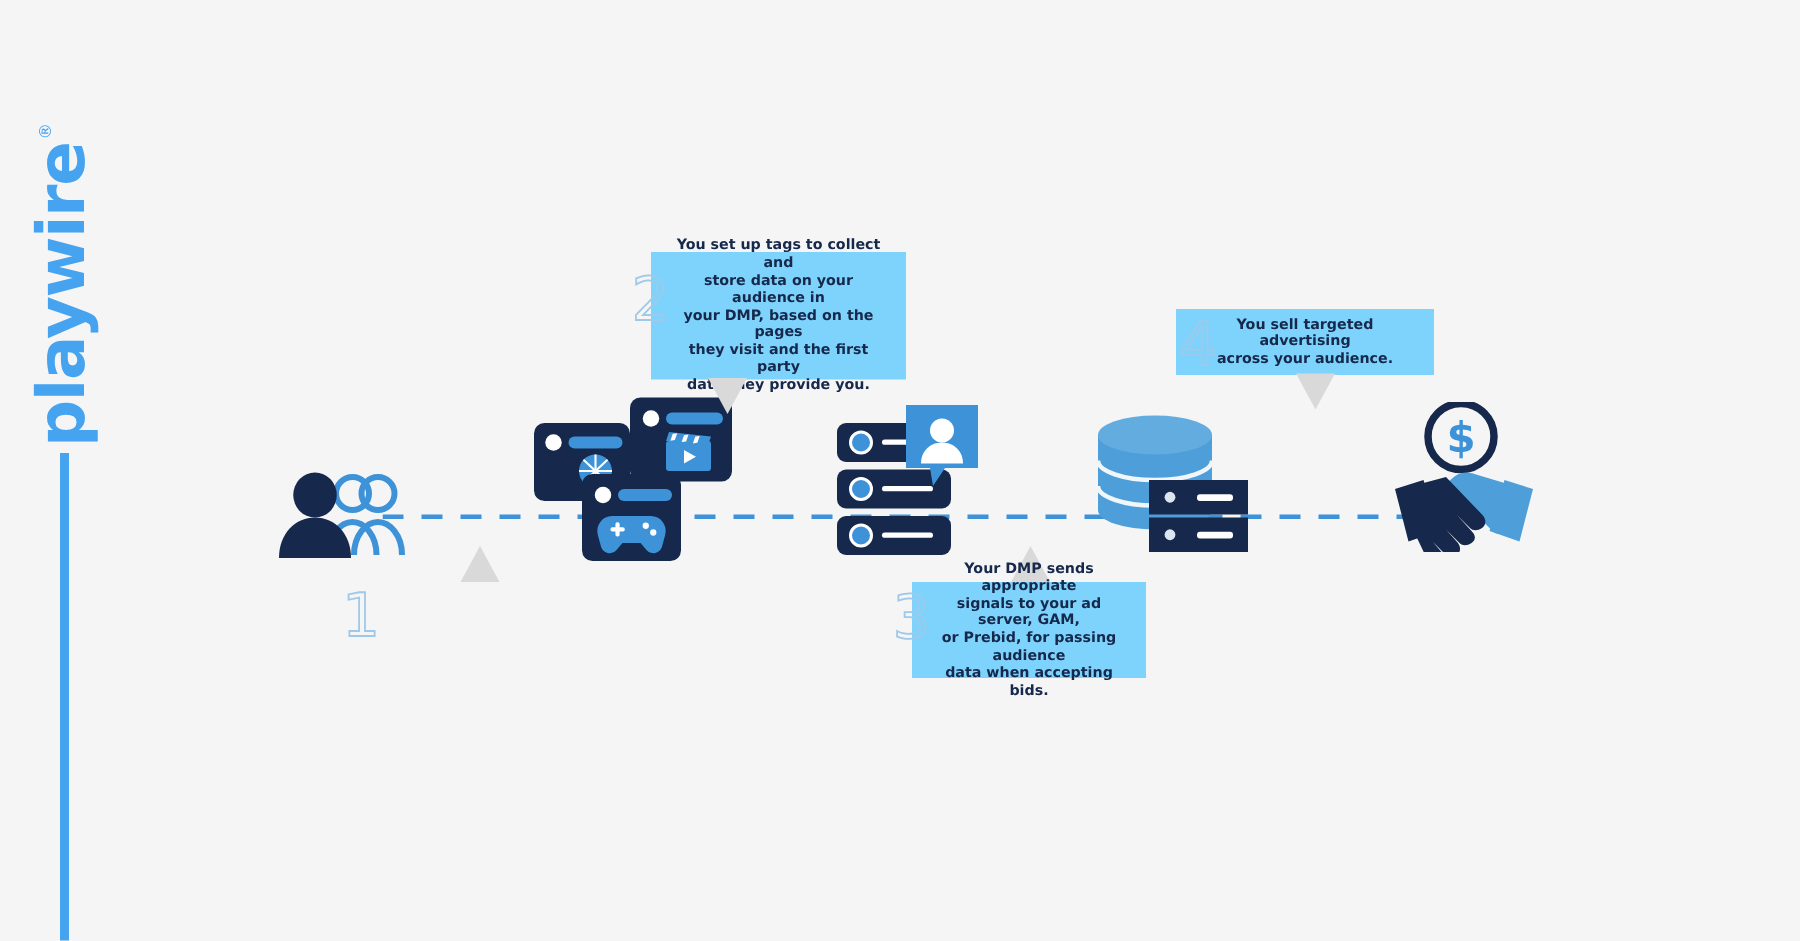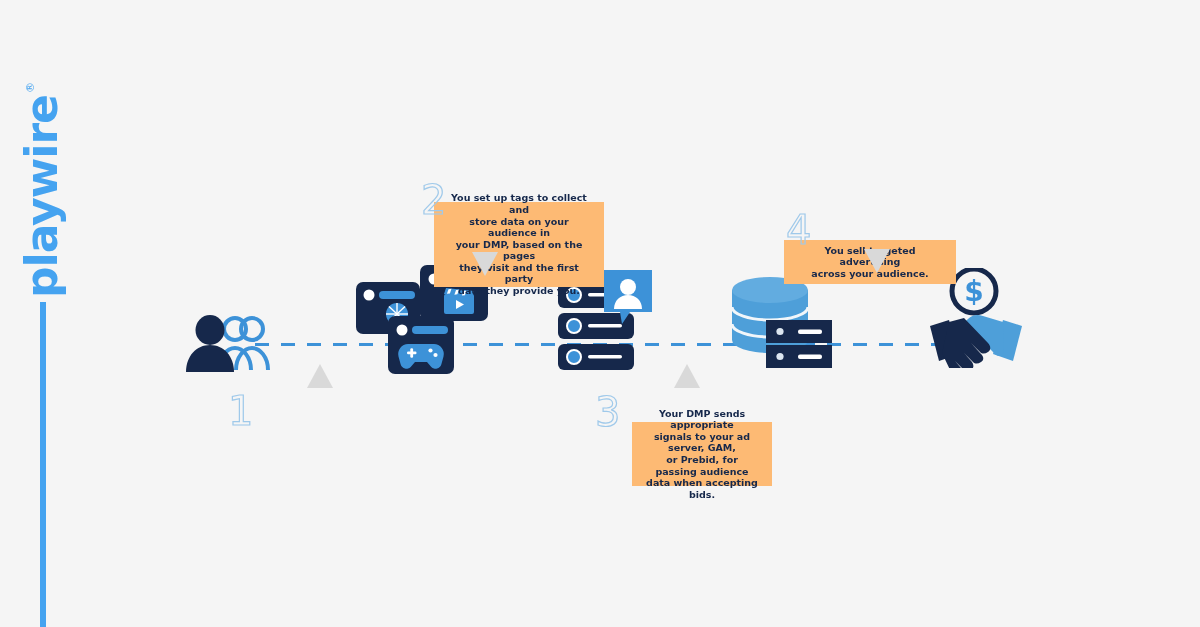--- a/index.html
+++ b/index.html
@@ -67,27 +67,26 @@
     width: 690px;
     height: 3px;
     background-image: linear-gradient(to right, #3d92d8 0 14px, rgba(0,0,0,0) 14px 26px);
     background-size: 26px 3px;
     background-repeat: repeat-x;
   }
 
   
   .callout {
     position: absolute;
-    background: #fdba74;
+    background: #7dd3fc;
     box-sizing: border-box;
     padding: 10px 12px;
     display: flex;
     align-items: center;
     justify-content: flex-start;
-    margin-top: 34px;
   }
   .callout .ctext {
     font-family: "DejaVu Sans", sans-serif;
     font-size: 9.5px;
     font-weight: 700;
     line-height: 1.22;
     color: #16284b;
     text-align: center;
     white-space: pre-line;
   }
@@ -277,21 +276,21 @@
     <span class="ctext">You set up tags to collect and
 store data on your audience in
 your DMP, based on the pages
 they visit and the first party
 data they provide you.</span>
   </div>
   <div class="tail tail-down" style="left:472px; top:252px;"></div>
   <span class="step-num" style="left:421px; top:180px;">2</span>
 
   <div class="tail tail-up" style="left:674px; top:364px;"></div>
-  <div class="callout" style="left:632px; top:388px; width:140px; height:64px;">
+  <div class="callout" style="left:608px; top:388px; width:156px; height:64px;">
     <span class="ctext">Your DMP sends appropriate
 signals to your ad server, GAM,
 or Prebid, for passing audience
 data when accepting bids.</span>
   </div>
   <span class="step-num" style="left:595px; top:392px;">3</span>
 
   <div class="callout" style="left:784px; top:206px; width:172px; height:44px;">
     <span class="ctext">You sell targeted advertising
 across your audience.</span>

